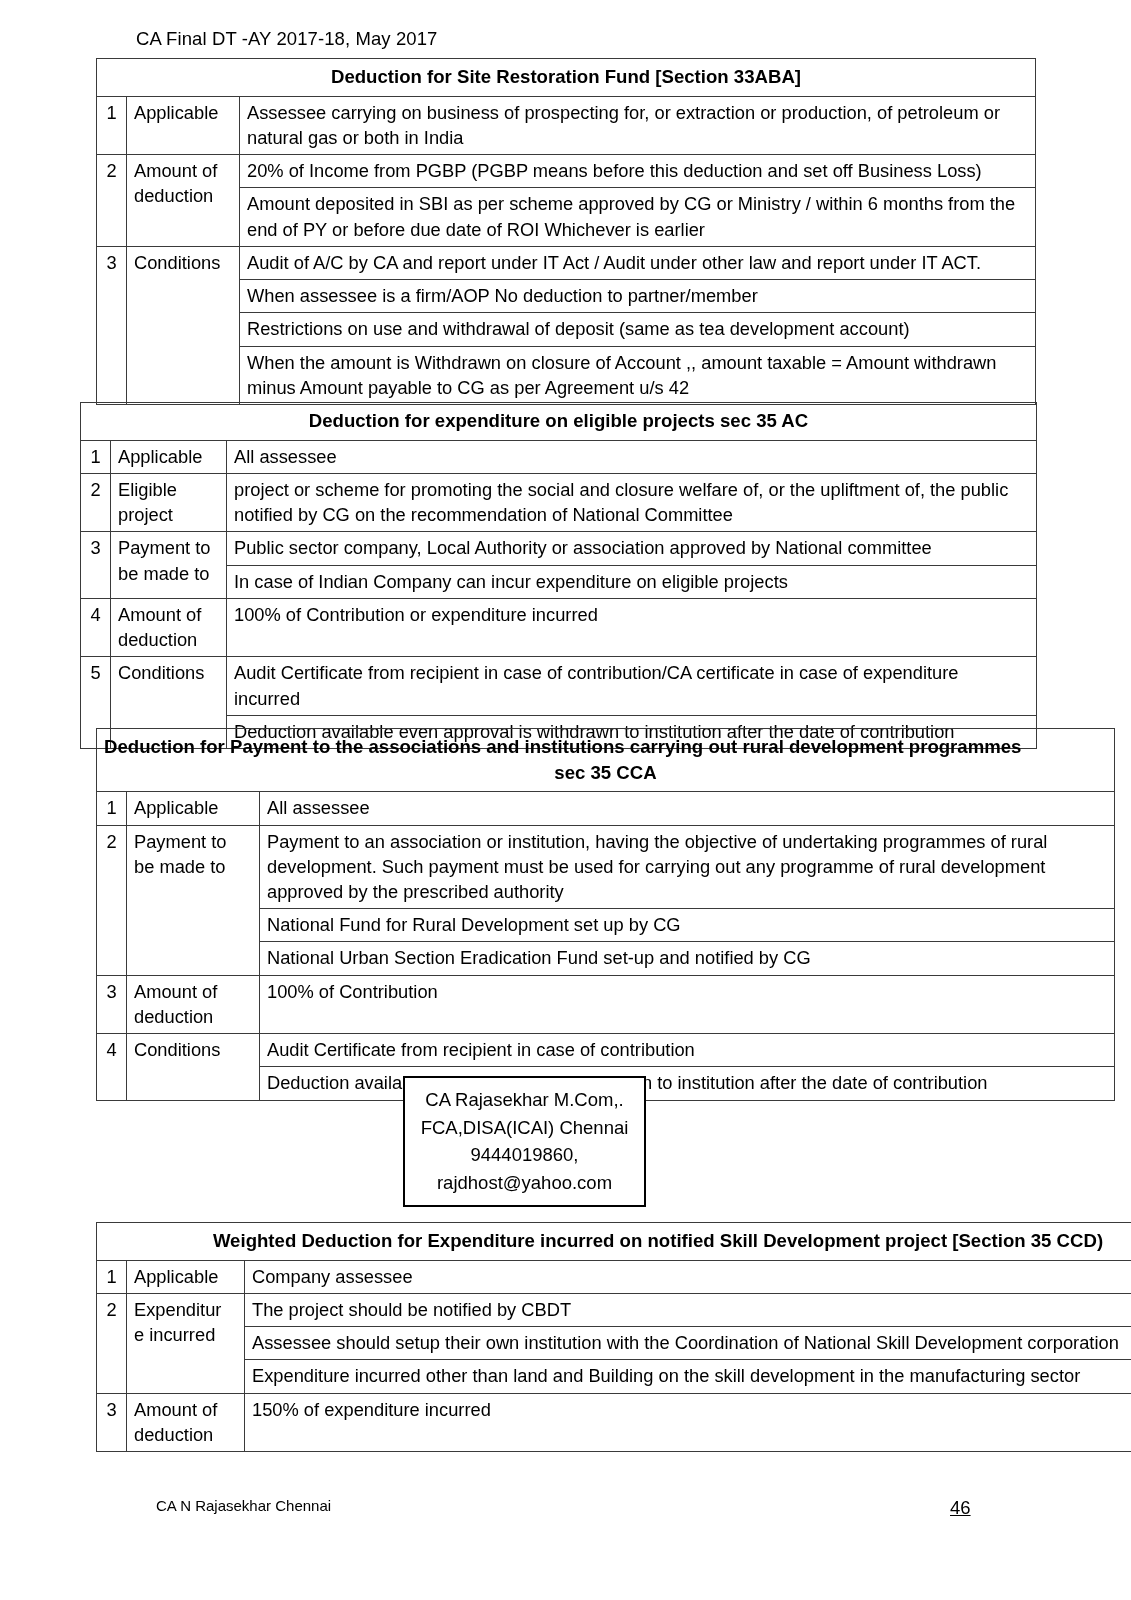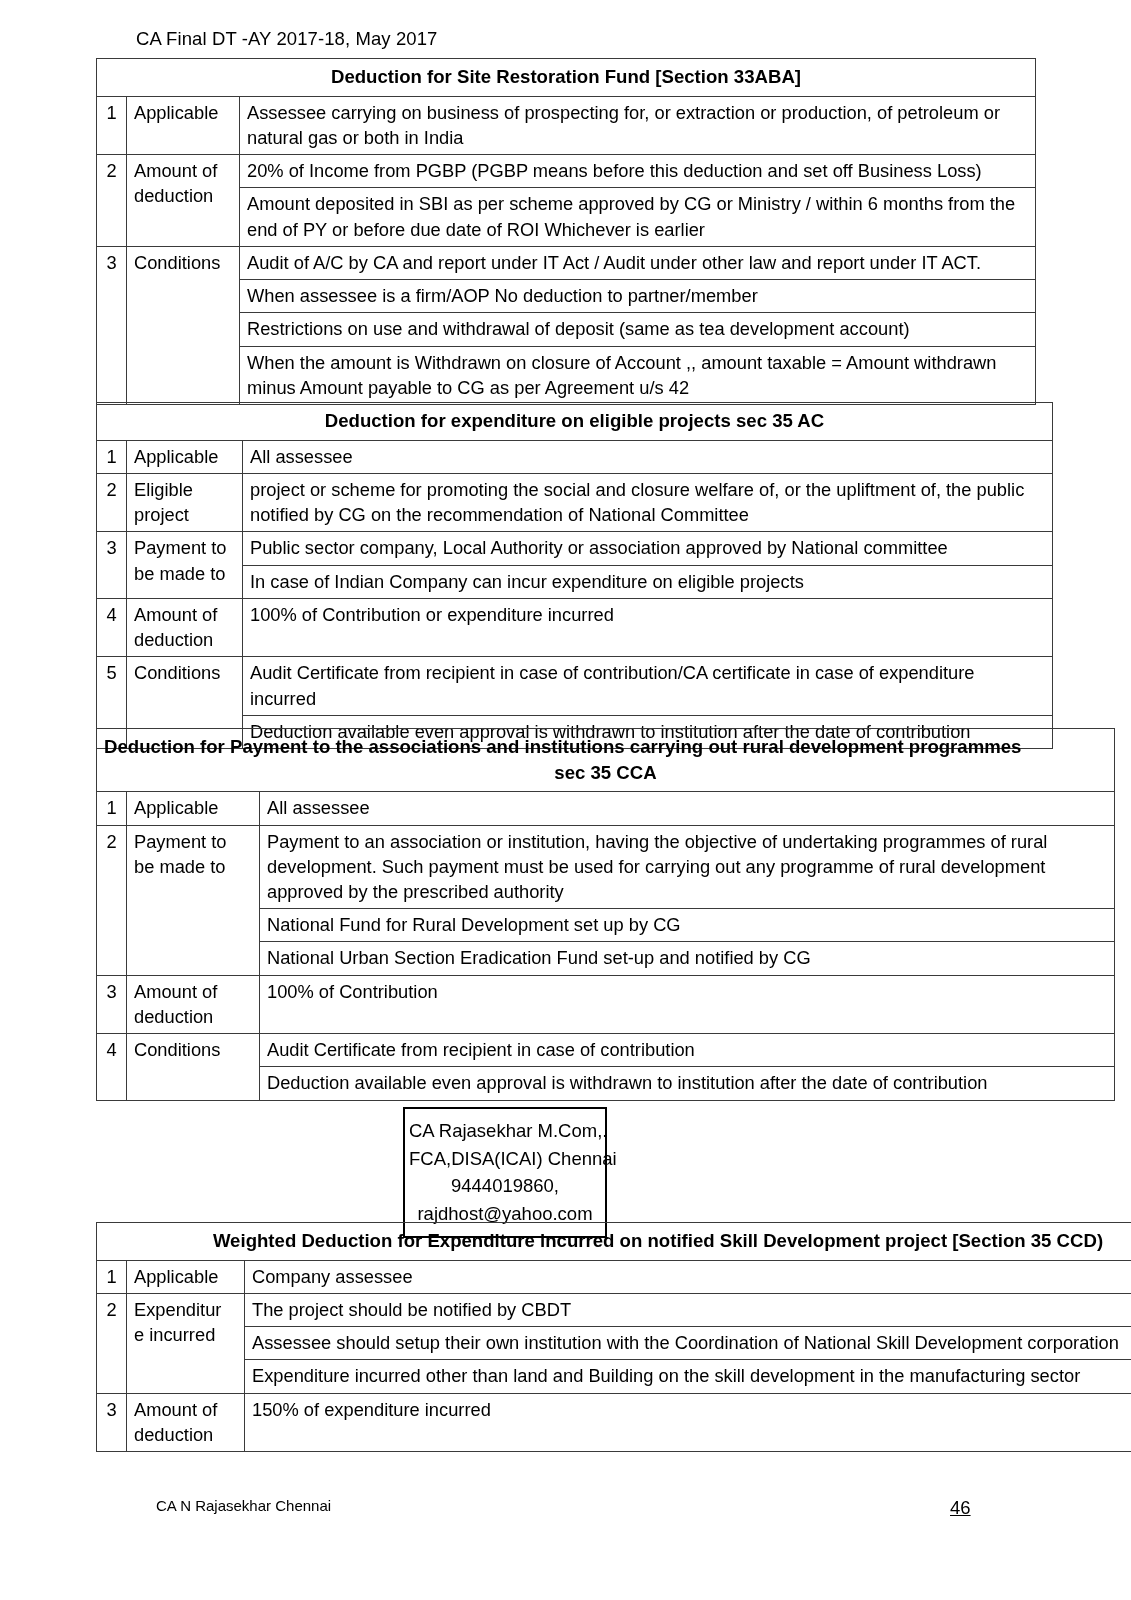--- a/index.html
+++ b/index.html
@@ -63,48 +63,47 @@
   }
   .justify { text-align: justify; text-align-last: left; }
   .pad-left-1 { padding-left: 11px; }
 
   
   #table-site-restoration { left: 96px; top: 58px; width: 940px; }
   #table-site-restoration col.c1 { width: 30px; }
   #table-site-restoration col.c2 { width: 113px; }
 
   
-  #table-eligible-projects { left: 96px; top: 402px; width: 957px; }
+  #table-eligible-projects { left: 80px; top: 402px; width: 957px; }
   #table-eligible-projects col.c1 { width: 30px; }
   #table-eligible-projects col.c2 { width: 116px; }
 
   
   #table-rural-development { left: 96px; top: 728px; width: 1019px; }
   #table-rural-development col.c1 { width: 30px; }
   #table-rural-development col.c2 { width: 133px; }
 
   
   #table-skill-development { left: 96px; top: 1222px; width: 1124px; }
   #table-skill-development col.c1 { width: 30px; }
   #table-skill-development col.c2 { width: 118px; }
 
   
   #contact-card {
     position: absolute;
     left: 403px;
     top: 1076px;
-    width: 204px;
+    width: 243px;
     border: 2px solid #000000;
     text-align: center;
     font-size: 18.5px;
     line-height: 1.49;
     padding: 8px 4px 9px 4px;
     box-sizing: border-box;
     background: #ffffff;
-    margin-top: 31px;
   }
   #contact-card div { white-space: nowrap; }
 
   
   .doc-footer-left {
     position: absolute;
     left: 136px;
     top: 1497px;
     font-size: 15px;
     margin-left: 20px;

